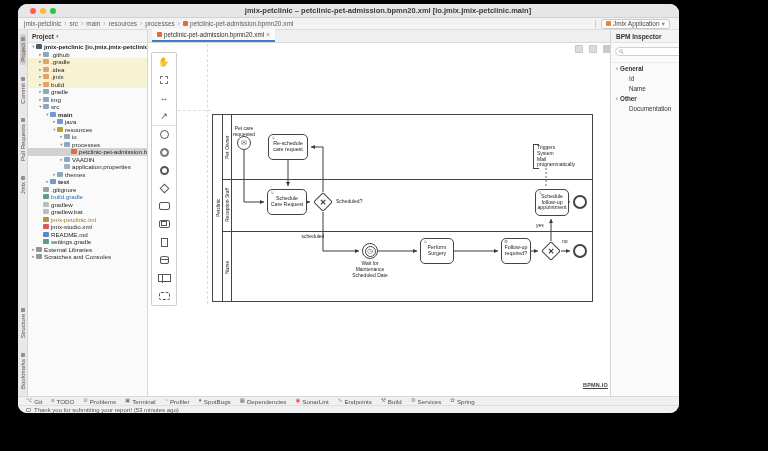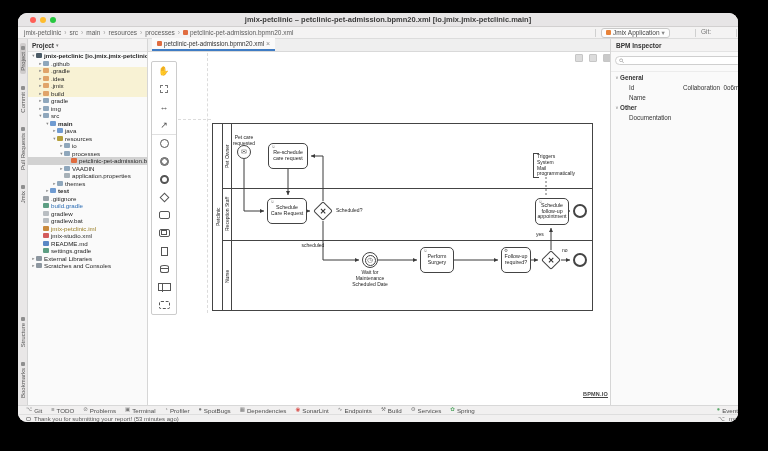--- a/index.html
+++ b/index.html
@@ -1,18 +1,18 @@
 <!DOCTYPE html>
 <html><head>
 <meta charset="utf-8">
 <style>
   html,body{margin:0;padding:0;background:#000;}
   *{box-sizing:border-box;font-family:"Liberation Sans",sans-serif;}
   .screen{position:relative;width:768px;height:451px;background:#000;overflow:hidden;}
-  .window{position:absolute;left:18px;top:13px;width:720px;height:409px;background:#f2f2f2;border-radius:9px;overflow:hidden;box-shadow:0 2px 14px rgba(0,0,0,.6);}
+  .window{position:absolute;left:18px;top:4px;width:661px;height:409px;background:#f2f2f2;border-radius:9px;overflow:hidden;box-shadow:0 2px 14px rgba(0,0,0,.6);}
   
   .titlebar{position:absolute;left:0;top:0;width:740px;height:14px;background:#e7e5e6;border-bottom:1px solid #d2d0d0;display:flex;align-items:center;}
   .lights{display:flex;gap:4px;margin-left:12px;}
   .light{width:6px;height:6px;border-radius:50%;}
   .l-red{background:#ff5f57;} .l-yellow{background:#febc2e;} .l-green{background:#28c840;}
   .wtitle{position:absolute;left:0;right:0;text-align:center;font-size:7.5px;color:#3c3c3c;font-weight:bold;}
   
   .crumbrow{position:absolute;left:0;top:14px;width:740px;height:12px;background:#f4f3f3;border-bottom:1px solid #dcdcdc;display:flex;align-items:center;padding:0 6px;}
   .crumb{font-size:6.5px;color:#5c5c5c;display:flex;align-items:center;white-space:nowrap;}
   .crumb+.crumb::before{content:"›";margin:0 3px;color:#a0a0a0;}

